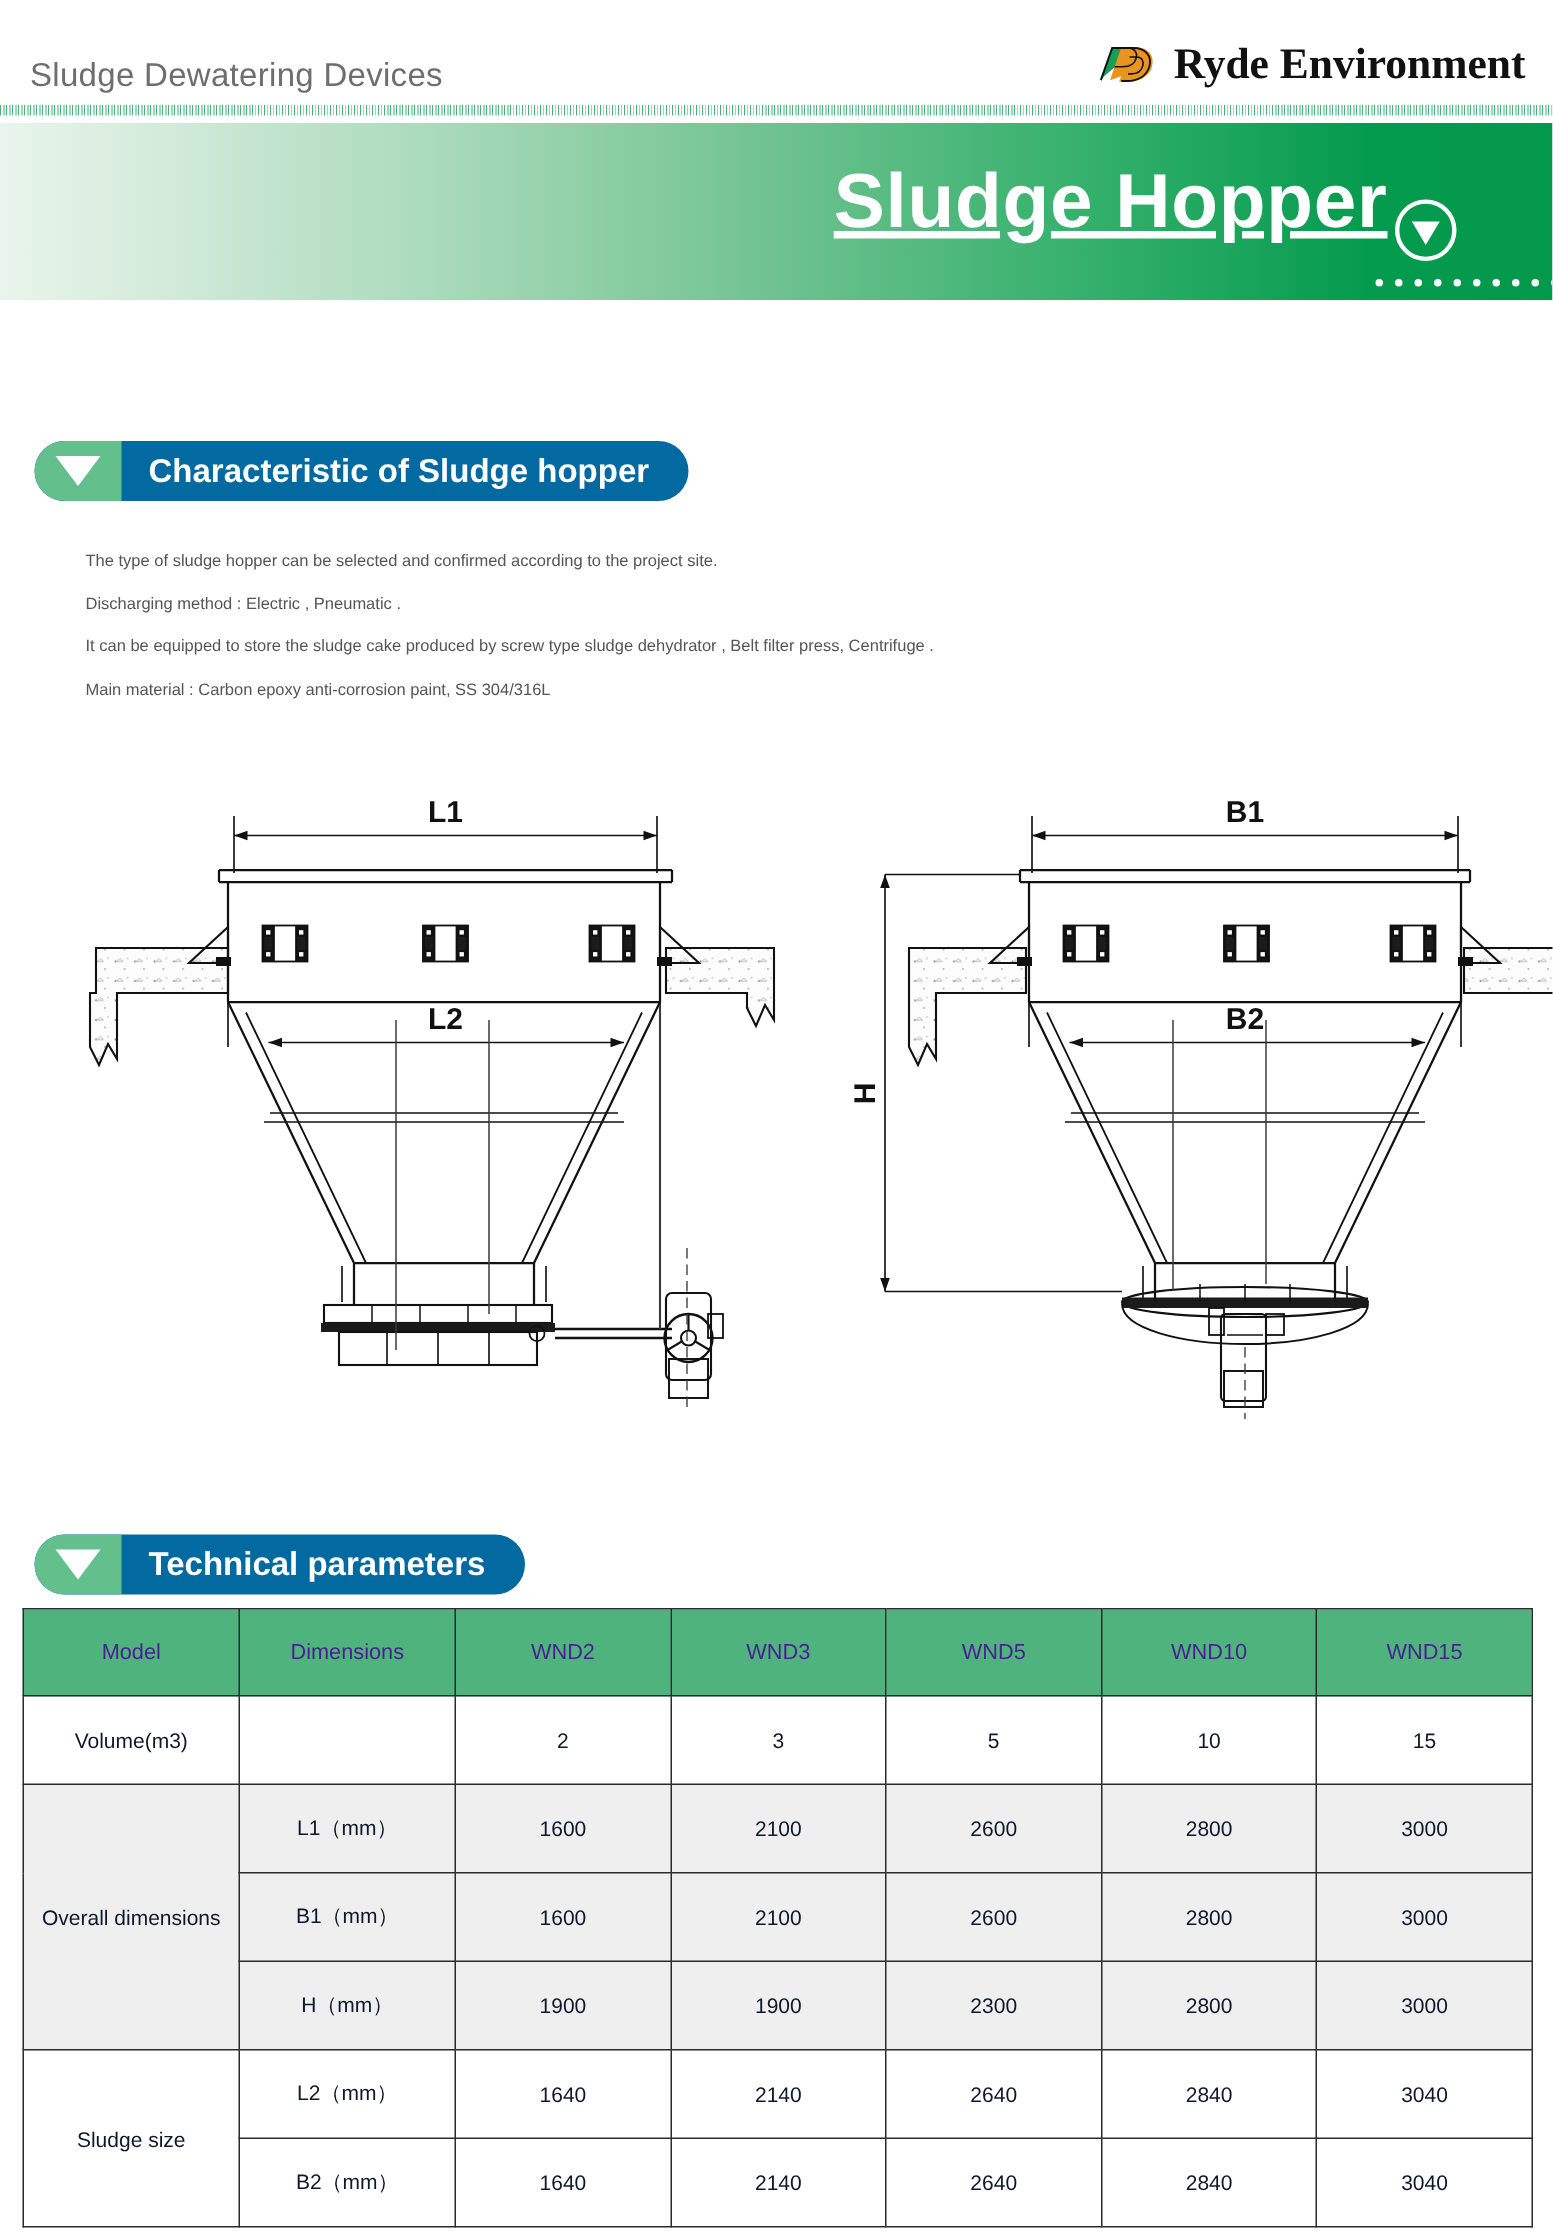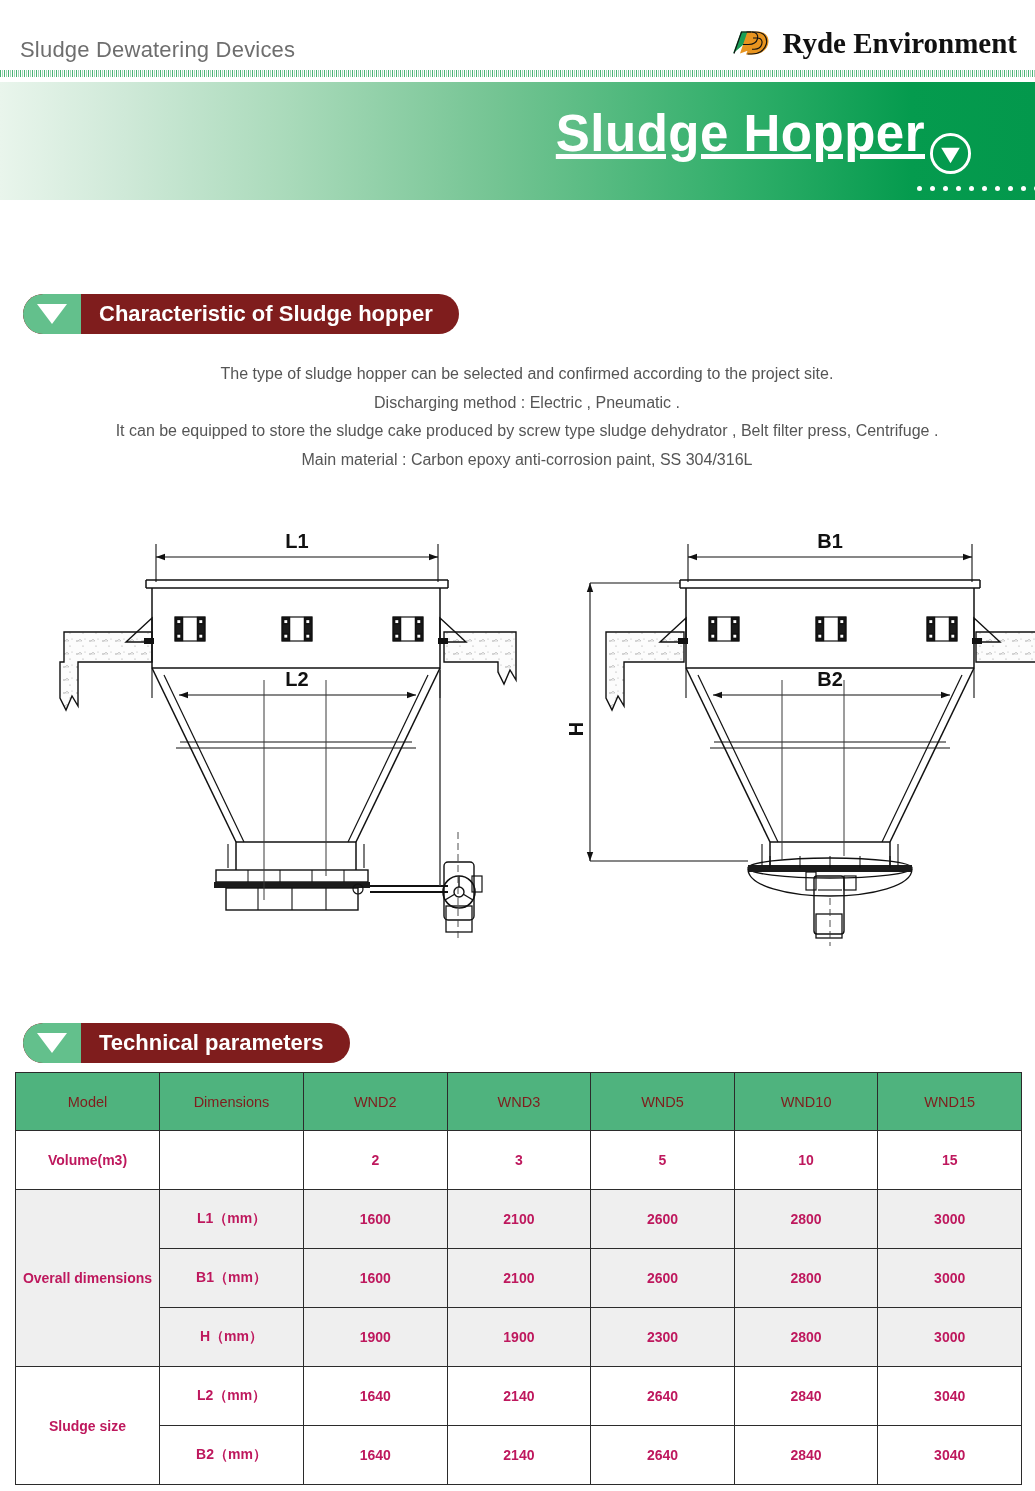--- a/index.html
+++ b/index.html
@@ -63,21 +63,21 @@
   }
   .banner-dots {
     position:absolute; right:-4px; top:104px;
     display:flex; gap:8px;
   }
   .banner-dots i { width:5px; height:5px; background:#fff; border-radius:50%; display:block; }
 
   
   .pill {
     position:absolute; height:40px;
-    background:#7f1d1d; border-radius:20px;
+    background:#0369a1; border-radius:20px;
     display:flex; align-items:center; overflow:hidden;
   }
   .pill-tri-zone {
     width:58px; height:100%;
     background:#63c08c;
     display:flex; align-items:center; justify-content:center;
     border-top-left-radius:20px; border-bottom-left-radius:20px;
   }
   .pill-tri {
     width:0; height:0;
@@ -88,42 +88,42 @@
   .pill-label {
     color:#fff; font-size:22px; font-weight:700;
     padding:0 26px 0 18px; white-space:nowrap; line-height:24px;
   }
   #pill-char { left:23px; top:294px; }
   #pill-tech { left:23px; top:999px;margin-top:24px; }
 
   
   .chars { position:absolute; left:57px; top:360px; width:940px; }
   .chars p {
-    font-size:16px; color:#555555; line-height:28.5px; white-space:nowrap;text-align:center;
+    font-size:11px; color:#555555; line-height:28.5px; white-space:nowrap;
   }
 
   
   .drawings { position:absolute; left:0; top:520px; width:1035px; height:450px;margin-left:48px; }
   .drawings svg { display:block; }
 
   
   .tbl-wrap { position:absolute; left:15px; top:1072px; width:1006px; }
   table.params {
     width:1006px; border-collapse:collapse; table-layout:fixed;
   }
   table.params col.c-model { width:144px; }
   table.params col.c-dim   { width:144px; }
   table.params col.c-val   { width:143.6px; }
   table.params th, table.params td {
     border:1px solid #2b2b2b;
     text-align:center; vertical-align:middle;
-    font-size:14px; color:#be185d; font-weight:700;
+    font-size:14px; color:#0f172a; font-weight:400;
   }
   table.params thead th {
-    background:#4fb37e; color:#7f1d1d; height:58px; font-weight:400;
+    background:#4fb37e; color:#4c1d95; height:58px; font-weight:400;
     font-size:14.5px;
   }
   table.params tbody td { height:59px; background:#ffffff; }
   table.params tbody tr.shade td { background:#efefef; }
   table.params td.rowlbl { background:#ffffff; }
   table.params tr.shade td.rowlbl { background:#efefef; }
 </style>
 </head>
 <body>
 

